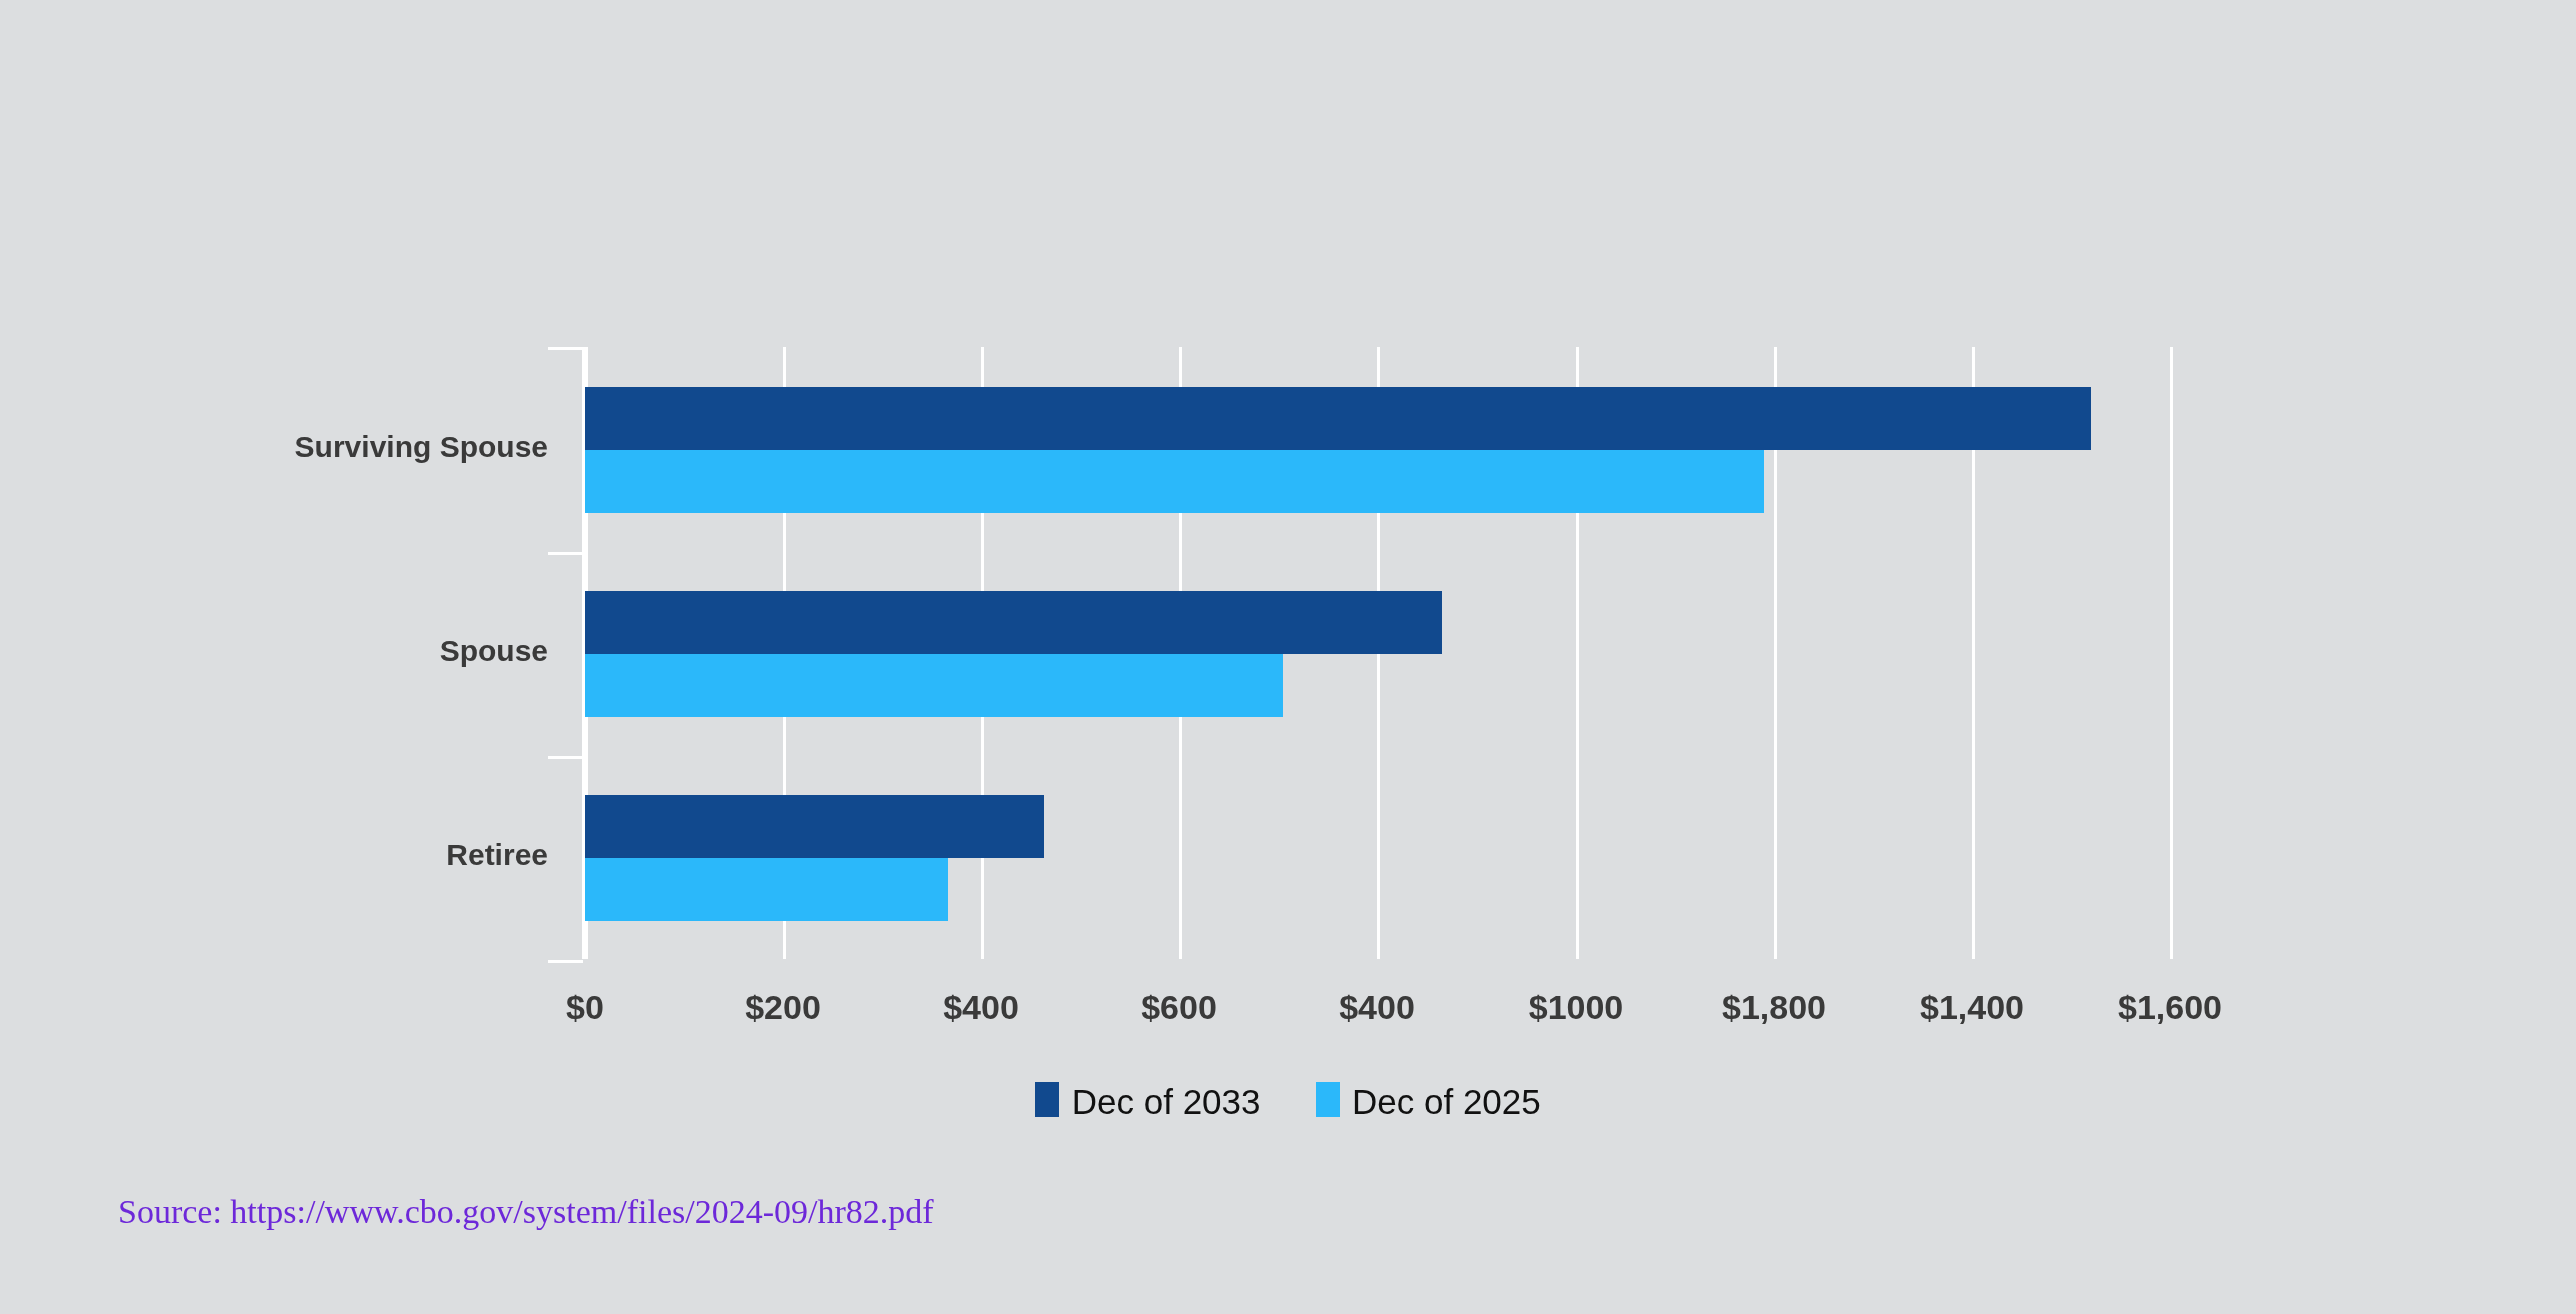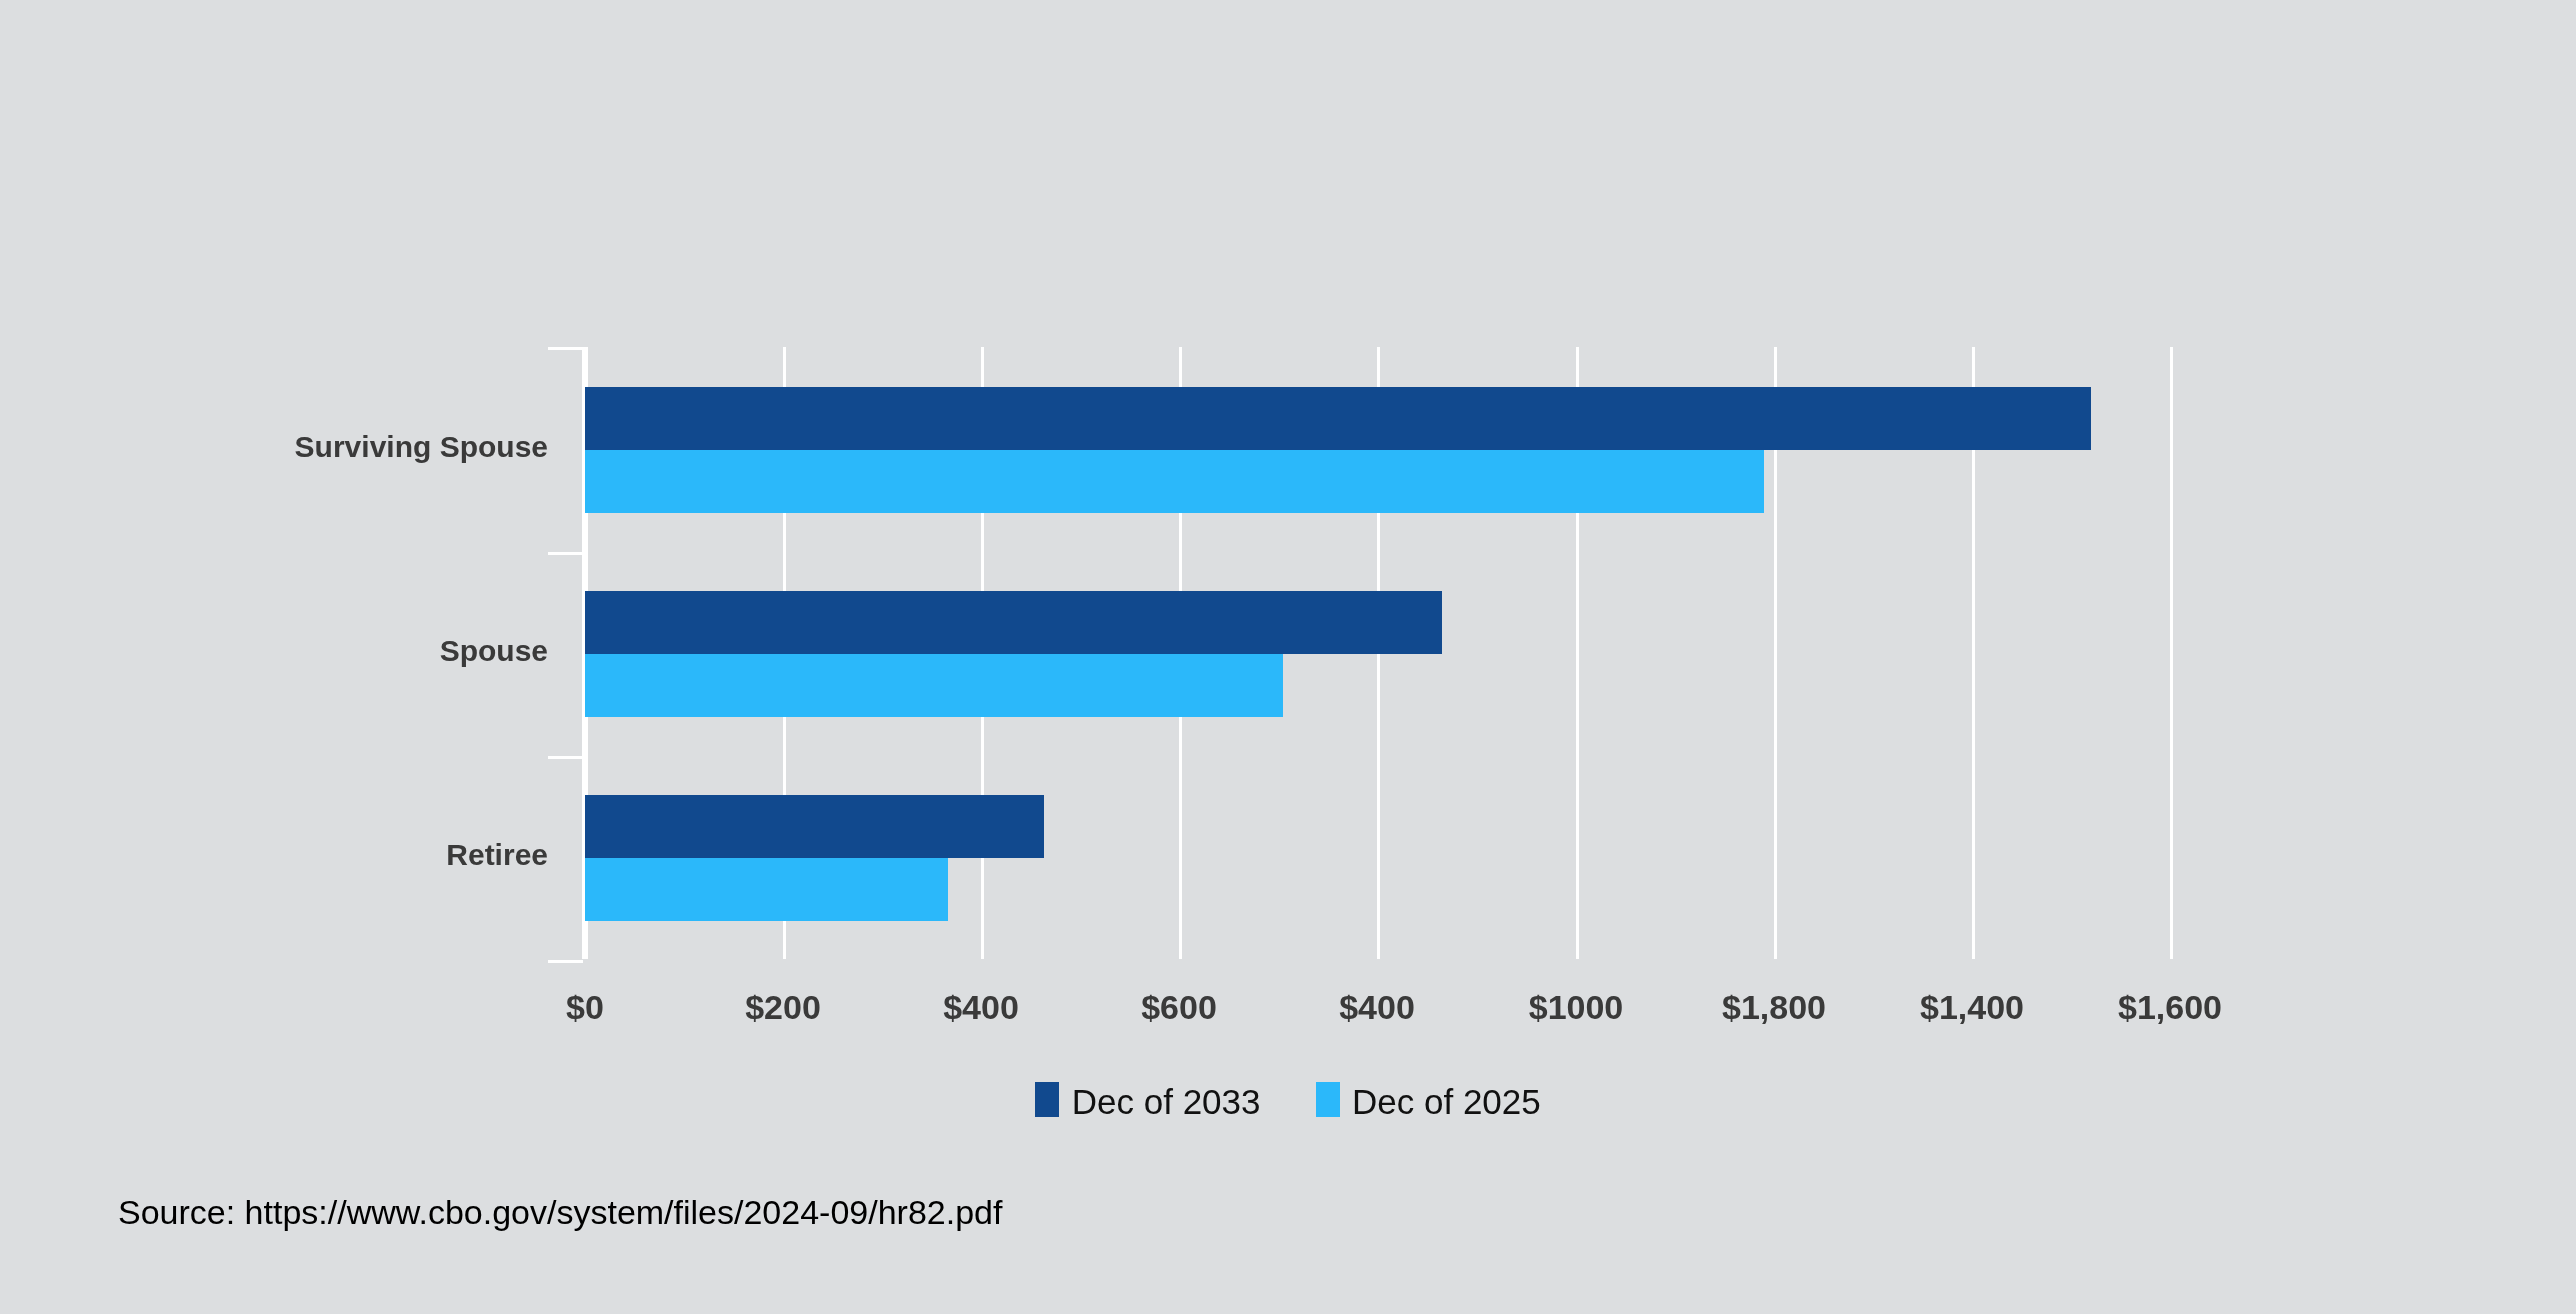--- a/index.html
+++ b/index.html
@@ -147,23 +147,23 @@
     font-size: 35px;
     color: #111111;
     white-space: nowrap;
   }
 
   
   #source {
     position: absolute;
     left: 118px;
     top: 1193px;
-    font-family: Liberation Sans, sans-serif;
+    font-family: Liberation Serif, serif;
     font-size: 34px;
-    color: #000000;
+    color: #6d28d9;
     white-space: nowrap;
   }
 </style>
 </head>
 <body>
 
 <div id="page">
 
 
   <div id="chart">

